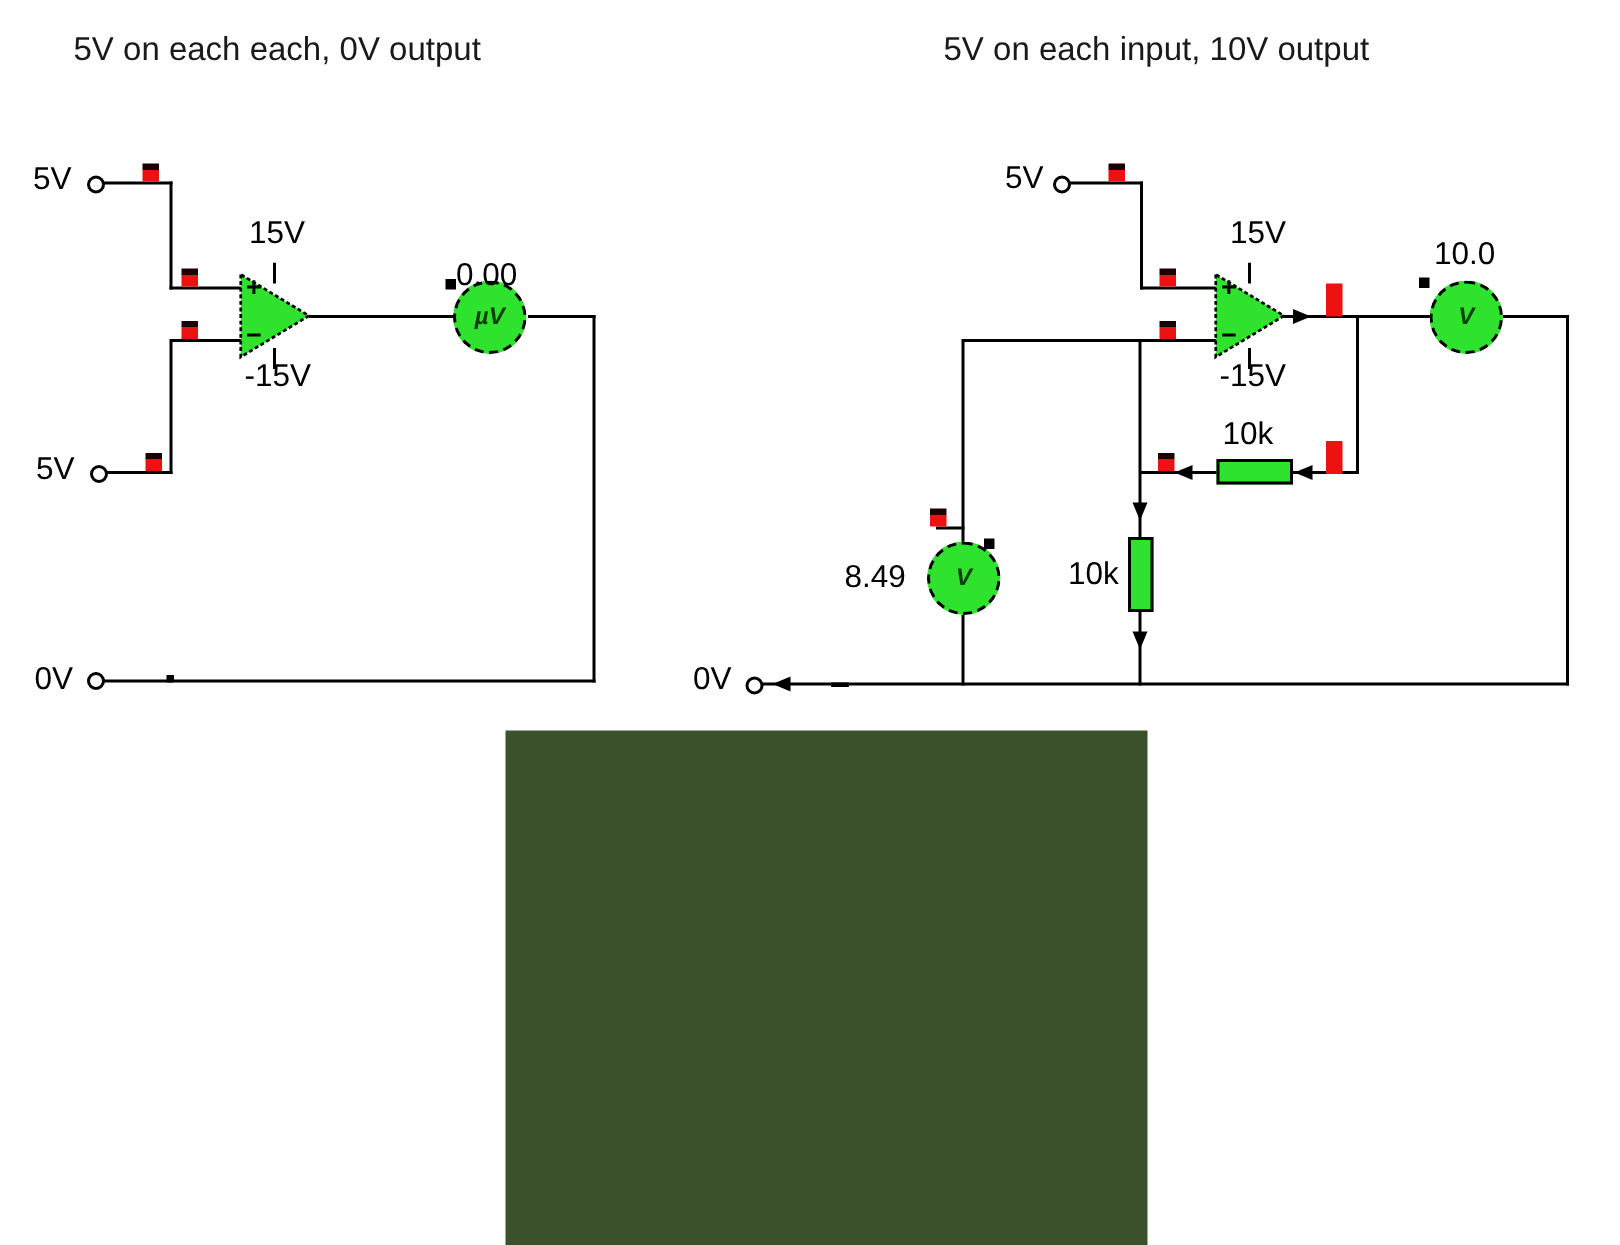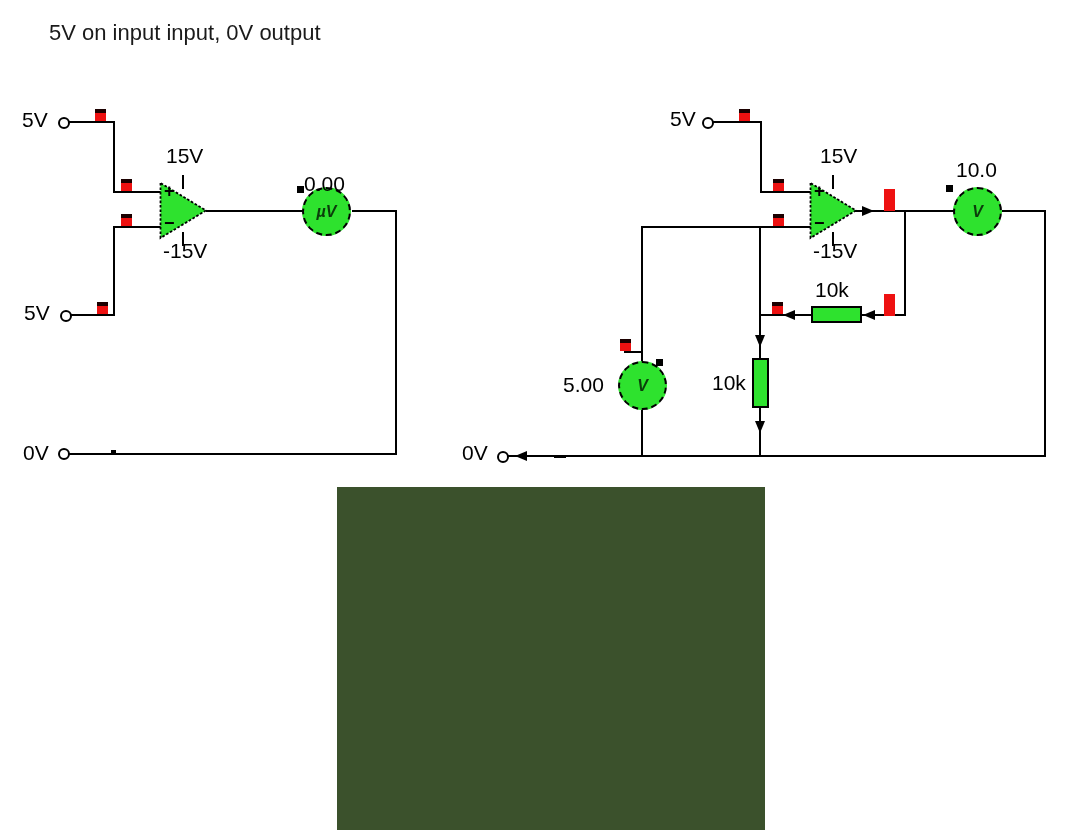--- a/index.html
+++ b/index.html
@@ -92,21 +92,21 @@
     border-radius:45% 45% 50% 50%/60% 60% 55% 55%;}
   #watermark{
     position:absolute;right:7px;bottom:3px;font-size:10px;color:#c9c9c9;
     text-shadow:0 1px 1px rgba(0,0,0,.7);letter-spacing:.3px;
   }
 </style>
 </head>
 <body>
 
 <div class="abs" style="left:0;top:0;width:540px;height:480px;">
-  <div class="title" style="left:49px;top:20px;">5V on input input, 0V output</div>
+  <div class="title" style="left:49px;top:20px;">5V on each each, 0V output</div>
 
   <div class="wire" style="left:68px;top:121px;width:47px;height:2px;"></div>
   <div class="wire" style="left:113px;top:121px;width:2px;height:72px;"></div>
   <div class="wire" style="left:113px;top:191px;width:48px;height:2px;"></div>
   <div class="wire" style="left:70px;top:314px;width:45px;height:2px;"></div>
   <div class="wire" style="left:113px;top:228px;width:2px;height:88px;"></div>
   <div class="wire" style="left:113px;top:226px;width:48px;height:2px;"></div>
   <div class="wire" style="left:206px;top:210px;width:97px;height:2px;"></div>
   <div class="wire" style="left:352px;top:210px;width:45px;height:2px;"></div>
   <div class="wire" style="left:395px;top:210px;width:2px;height:245px;"></div>
@@ -136,20 +136,21 @@
   <div class="ominus" style="left:164px;top:216px;">−</div>
 
   <div class="bsq" style="left:297px;top:186px;"></div>
   <div class="meter" style="left:302px;top:187px;">
     <span>µV</span>
   </div>
   <div class="reading" style="left:304px;top:172px;">0.00</div>
 </div>
 
 <div class="abs" style="left:0;top:0;width:1080px;height:480px;">
+  <div class="title" style="left:629px;top:20px;">5V on each input, 10V output</div>
 
   <div class="wire" style="left:712px;top:121px;width:50px;height:2px;"></div>
   <div class="wire" style="left:760px;top:121px;width:2px;height:72px;"></div>
   <div class="wire" style="left:760px;top:191px;width:51px;height:2px;"></div>
   <div class="wire" style="left:641px;top:226px;width:170px;height:2px;"></div>
   <div class="wire" style="left:759px;top:228px;width:2px;height:88px;"></div>
   <div class="wire" style="left:641px;top:228px;width:2px;height:135px;"></div>
   <div class="wire" style="left:624px;top:351px;width:19px;height:2px;"></div>
   <div class="wire" style="left:641px;top:410px;width:2px;height:47px;"></div>
   <div class="wire" style="left:760px;top:314px;width:146px;height:2px;"></div>
@@ -199,17 +200,17 @@
   <div class="bsq" style="left:946px;top:185px;"></div>
   <div class="meter" style="left:953px;top:187px;">
     <span>V</span>
   </div>
   <div class="reading" style="left:956px;top:158px;">10.0</div>
 
   <div class="bsq" style="left:656px;top:359px;"></div>
   <div class="meter" style="left:618px;top:361px;">
     <span>V</span>
   </div>
-  <div class="reading" style="left:563px;top:373px;">5.00</div>
+  <div class="reading" style="left:563px;top:373px;">8.49</div>
 </div>
 
 <div id="meme">
 </div>
 
 </body></html>

